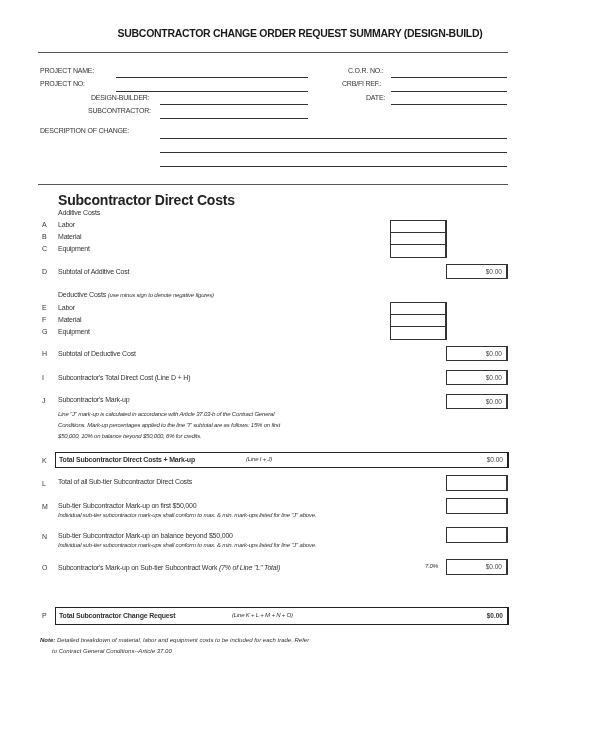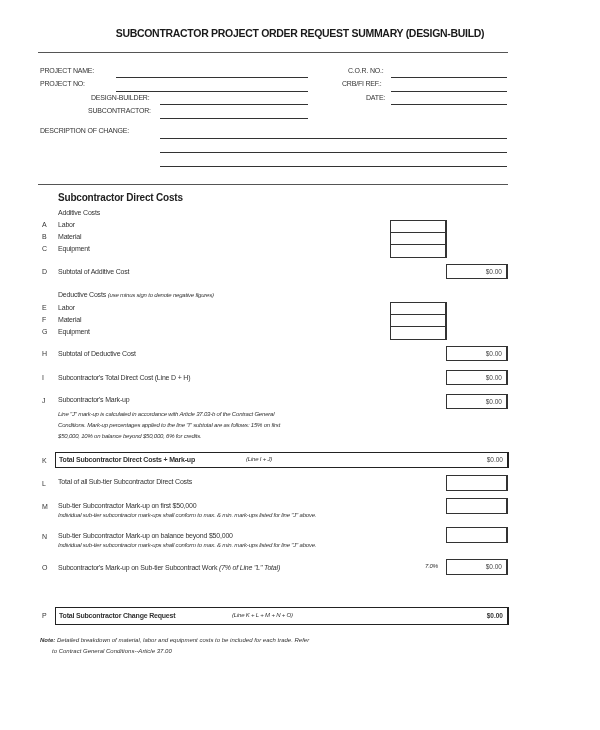--- a/index.html
+++ b/index.html
@@ -3,33 +3,33 @@
 <meta charset="utf-8">
 <style>
   html, body { margin:0; padding:0; background:#ffffff; }
   body { width:600px; height:730px; position:relative; overflow:hidden;
          font-family:"Liberation Sans", sans-serif; color:#222; }
   .abs { position:absolute; }
   .title { left:0; width:600px; top:27px; text-align:center; font-size:10.5px; font-weight:bold; letter-spacing:-0.3px; color:#1a1a1a; }
   .hr { position:absolute; height:0; border-top:1.5px solid #555; }
   .lbl { font-size:7px; color:#333; letter-spacing:-0.2px; white-space:nowrap; }
   .line { position:absolute; height:0; border-top:1px solid #333; }
-  .sect { font-size:10px; font-weight:bold; color:#222; letter-spacing:-0.2px; }
+  .sect { font-size:14px; font-weight:bold; color:#222; letter-spacing:-0.2px; }
   .txt { font-size:7px; color:#333; white-space:nowrap; letter-spacing:-0.2px; }
   .ital { font-style:italic; font-size:6px; color:#333; line-height:10.5px; letter-spacing:-0.2px; }
   .box { position:absolute; border:1px solid #333; border-right-width:2px; box-sizing:border-box; background:#fff; }
   .val { font-size:6.5px; color:#444; text-align:right; padding-right:4px; line-height:14px; }
   .bold { font-weight:bold; }
   .letter { font-size:7px; color:#333; }
   .bigrow { position:absolute; border:1px solid #222; border-right-width:2px; box-sizing:border-box; }
 </style>
 </head>
 <body>
 
-<div class="abs title">SUBCONTRACTOR PROJECT ORDER REQUEST SUMMARY (DESIGN-BUILD)</div>
+<div class="abs title">SUBCONTRACTOR CHANGE ORDER REQUEST SUMMARY (DESIGN-BUILD)</div>
 <div class="hr" style="left:38px; top:52px; width:470px;"></div>
 
 <div class="abs lbl" style="left:40px; top:67px;">PROJECT NAME:</div>
 <div class="line" style="left:116px; top:77px; width:192px;"></div>
 <div class="abs lbl" style="left:40px; top:80px;">PROJECT NO:</div>
 <div class="line" style="left:116px; top:91px; width:192px;"></div>
 <div class="abs lbl" style="left:91px; top:94px;">DESIGN-BUILDER:</div>
 <div class="line" style="left:160px; top:104px; width:148px;"></div>
 <div class="abs lbl" style="left:88px; top:107px;">SUBCONTRACTOR:</div>
 <div class="line" style="left:160px; top:118px; width:148px;"></div>

